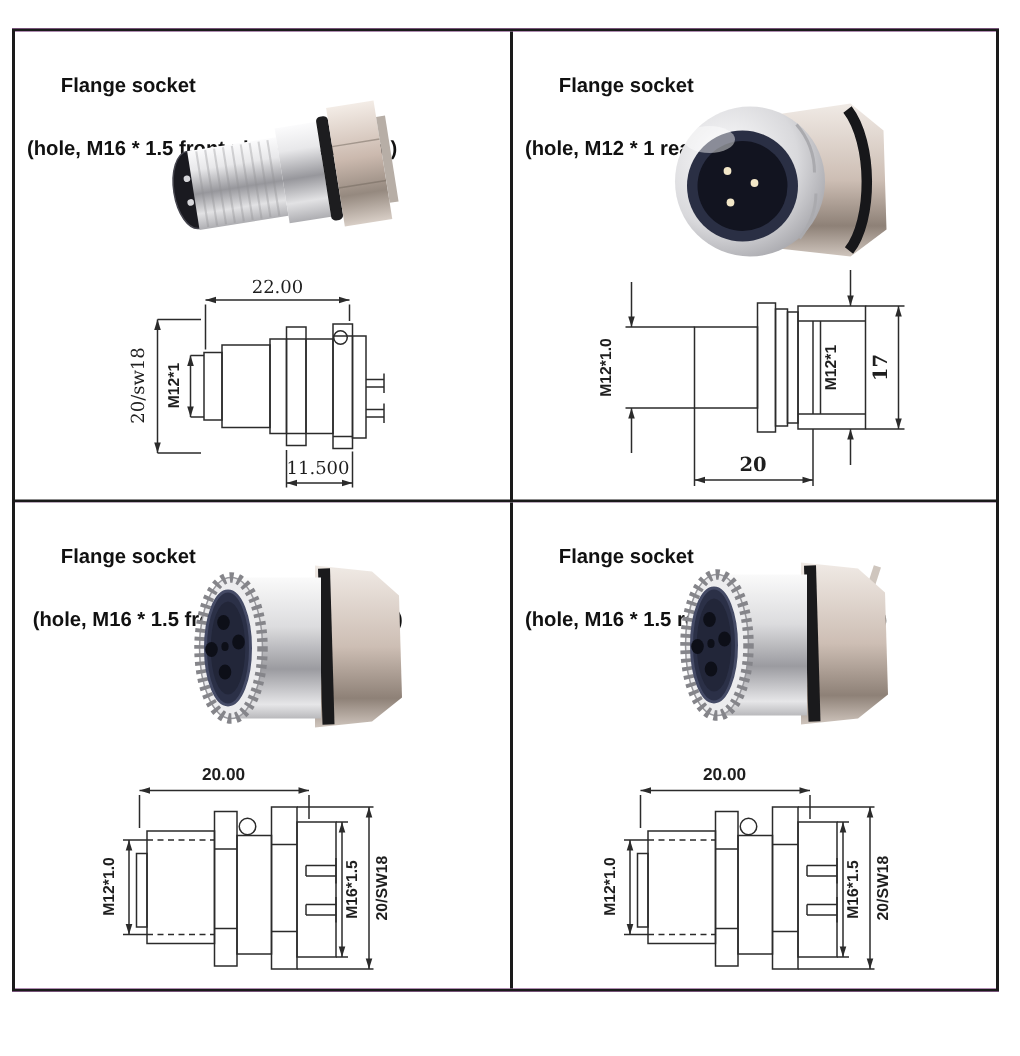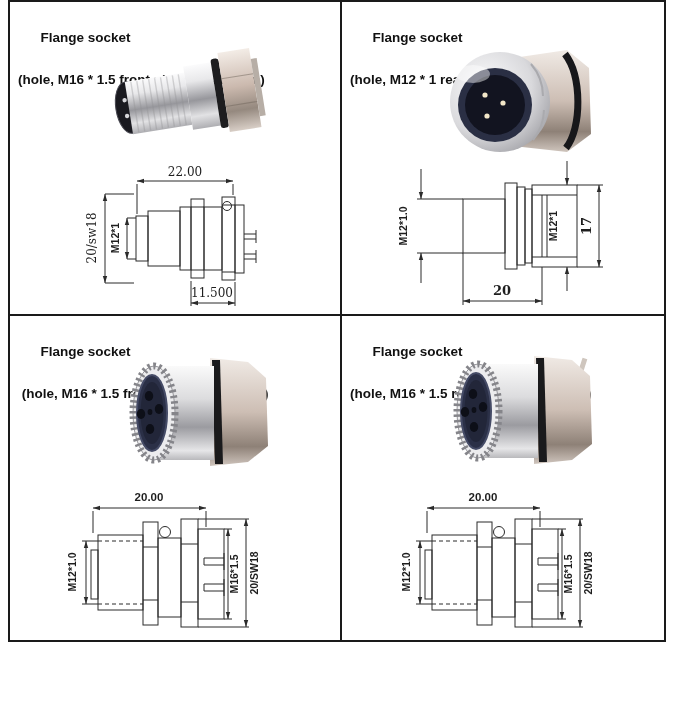--- a/index.html
+++ b/index.html
@@ -1,21 +1,21 @@
 <!DOCTYPE html>
 <html><head>
 <meta charset="utf-8">
 <style>
   html,body { margin:0; padding:0; }
   body {
     width:680px; height:704px; background:#ffffff; position:relative;
     font-family:"Liberation Sans",sans-serif; color:#111;
   }
   .sheet {
-    position:absolute; left:8px; top:0; width:654px; height:638px;
+    position:absolute; left:8px; top:19px; width:654px; height:638px;
     border:2px solid #1a1a1a; display:grid;
     grid-template-columns:332px 1fr; grid-template-rows:314px 1fr;
     background:#a21caf;
   }
   .cell { position:relative; overflow:hidden; background:#fff; }
   .cell.tl { border-right:2px solid #1a1a1a; border-bottom:2px solid #1a1a1a; }
   .cell.tr { border-bottom:2px solid #1a1a1a; }
   .cell.bl { border-right:2px solid #1a1a1a; }
   .title { padding:5px 8px 0 8px; font-weight:bold; font-size:13.5px; line-height:1.55; white-space:pre-wrap; }
   .title .l2 { display:block; }

